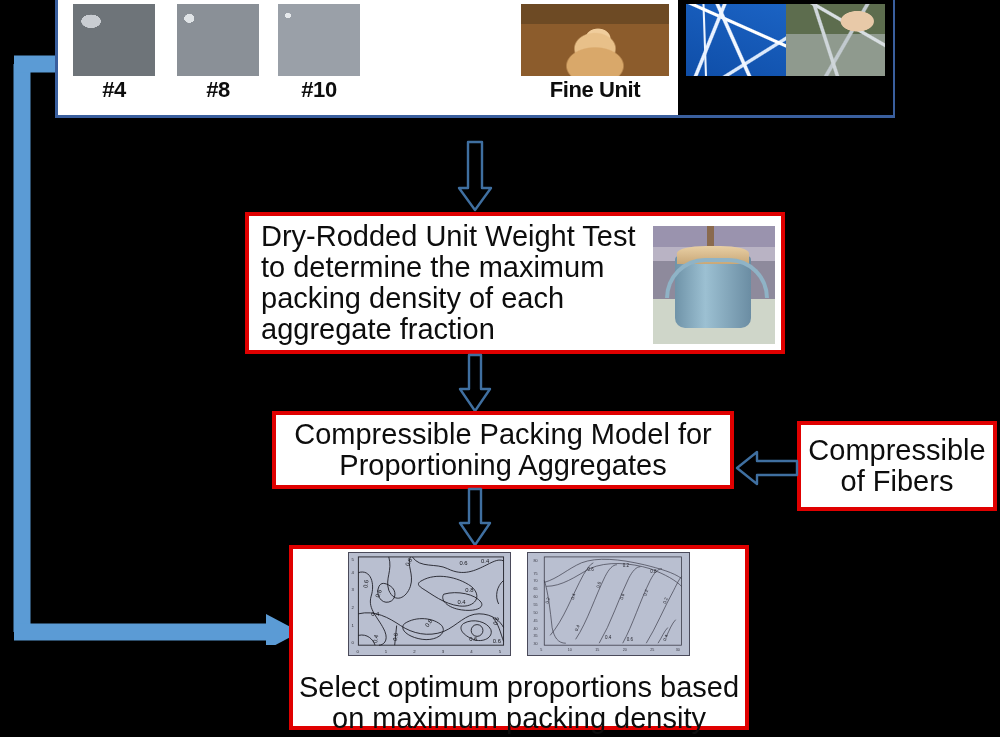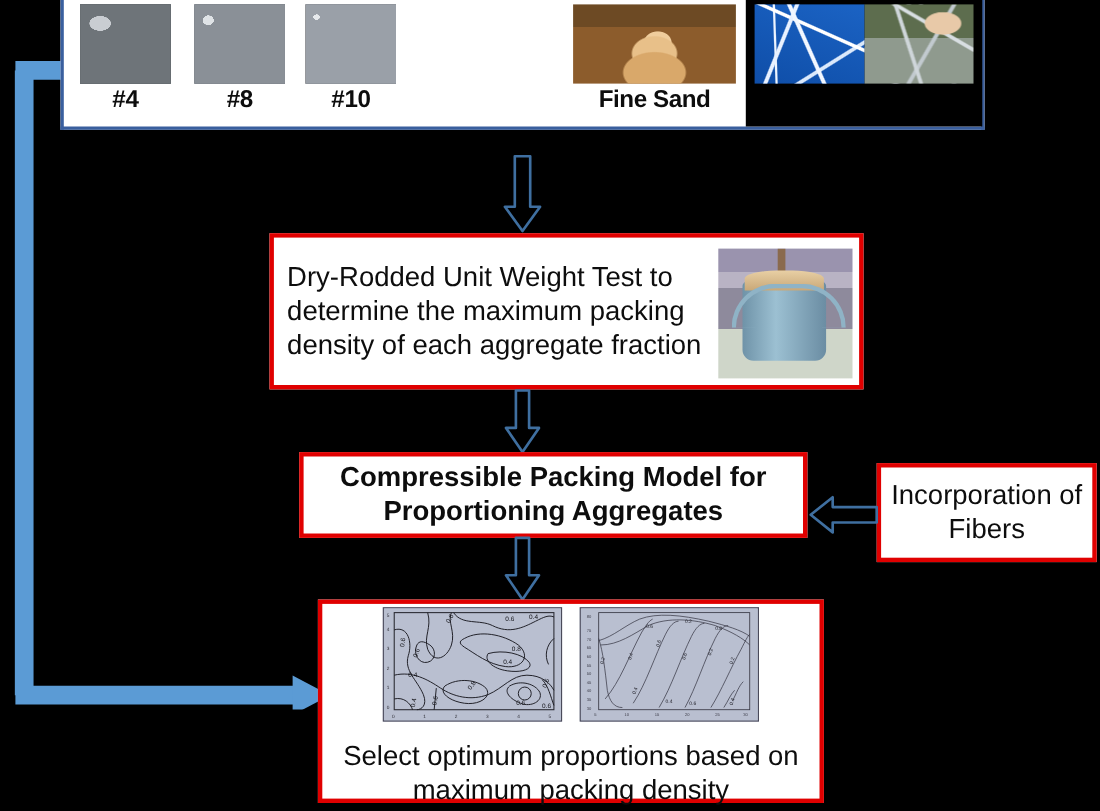--- a/index.html
+++ b/index.html
@@ -102,21 +102,21 @@
   }
 
   
   .pbox{
     position:absolute;background:#ffffff;
     border:4px solid #e00000;
     box-sizing:border-box;
     display:flex;align-items:center;
   }
   .pbox-text{
-    color:#0d0d0d;font-size:25px;line-height:31px;
+    color:#0d0d0d;font-size:29px;line-height:31px;
     font-family:"Liberation Sans", sans-serif;
   }
 
   #box-dry{left:245px;top:212px;width:540px;height:142px;}
   #box-dry .pbox-text{padding-left:12px;width:400px;}
   .bucket{
     position:absolute;right:6px;top:10px;width:122px;height:118px;overflow:hidden;
     background:linear-gradient(180deg,#9a93ae 0 18%, #b9b3c4 18% 30%, #8e8a9c 30% 62%, #cfd6c9 62% 100%);
   }
   .bucket .pail{
@@ -131,21 +131,21 @@
   }
   .bucket .handle{
     position:absolute;left:12px;top:32px;width:96px;height:36px;
     border:4px solid #8fb3c6;border-bottom:none;border-radius:48px 48px 0 0;
     background:transparent;
   }
   .bucket .rod{
     position:absolute;left:54px;top:0;width:7px;height:34px;background:#8a6a4e;
   }
 
-  #box-cpm{left:272px;top:411px;width:462px;height:78px;justify-content:center;font-weight:bold;}
+  #box-cpm{left:272px;top:411px;width:462px;height:78px;justify-content:center;}
   #box-cpm .pbox-text{text-align:center;width:100%;}
 
   #box-fibers{left:797px;top:421px;width:200px;height:90px;justify-content:center;}
   #box-fibers .pbox-text{text-align:center;width:100%;}
 
   #box-select{left:289px;top:545px;width:460px;height:185px;flex-direction:column;
     align-items:center;justify-content:flex-start;}
   .plots{display:flex;gap:16px;margin-top:3px;}
   .plot{width:163px;height:104px;background:#b9bfd0;position:relative;overflow:hidden;
         border:1px solid #4a4a5a;box-sizing:border-box;}
@@ -189,21 +189,21 @@
       </div>
 
       <div class="mat-item" style="left:213px;width:96px;">
         <div class="mat-img tex-10" style="width:82px;margin:0 auto;"></div>
         <div class="mat-label">#10</div>
       </div>
 
 
       <div class="mat-item" style="left:462px;width:150px;">
         <div class="mat-img tex-fine" style="width:148px;margin:0 auto;"></div>
-        <div class="mat-label">Fine Sand</div>
+        <div class="mat-label">Fine Unit</div>
       </div>
 
       <div class="fiber-box" style="left:620px;top:-3px;width:215px;height:118px;">
         <div style="position:absolute;left:8px;top:7px;width:199px;height:72px;">
           <div class="fib-a"></div>
           <div class="fib-b"></div>
         </div>
       </div>
 
     </div>
@@ -229,21 +229,21 @@
     <svg viewBox="0 0 40 58" width="40" height="58" xmlns="http://www.w3.org/2000/svg">
       <path d="M 14 0 L 26 0 L 26 34 L 35 34 L 20 56 L 5 34 L 14 34 Z" fill="#000000" stroke="#3f6fa0" stroke-width="2.4" stroke-linejoin="round"></path>
     </svg>
   </div>
 
   <div class="pbox" id="box-cpm">
     <div class="pbox-text">Compressible Packing Model for Proportioning Aggregates</div>
   </div>
 
   <div class="pbox" id="box-fibers">
-    <div class="pbox-text">Incorporation of Fibers</div>
+    <div class="pbox-text">Compressible of Fibers</div>
   </div>
 
   <div class="conn" style="left:735px;top:448px;width:64px;height:40px;">
     <svg viewBox="0 0 64 40" width="64" height="40" xmlns="http://www.w3.org/2000/svg">
       <path d="M 62 13 L 62 27 L 22 27 L 22 36 L 2 20 L 22 4 L 22 13 Z" fill="#000000" stroke="#3f6fa0" stroke-width="2.4" stroke-linejoin="round"></path>
     </svg>
   </div>
 
   <div class="conn" style="left:455px;top:489px;width:40px;height:58px;">
     <svg viewBox="0 0 40 58" width="40" height="58" xmlns="http://www.w3.org/2000/svg">

